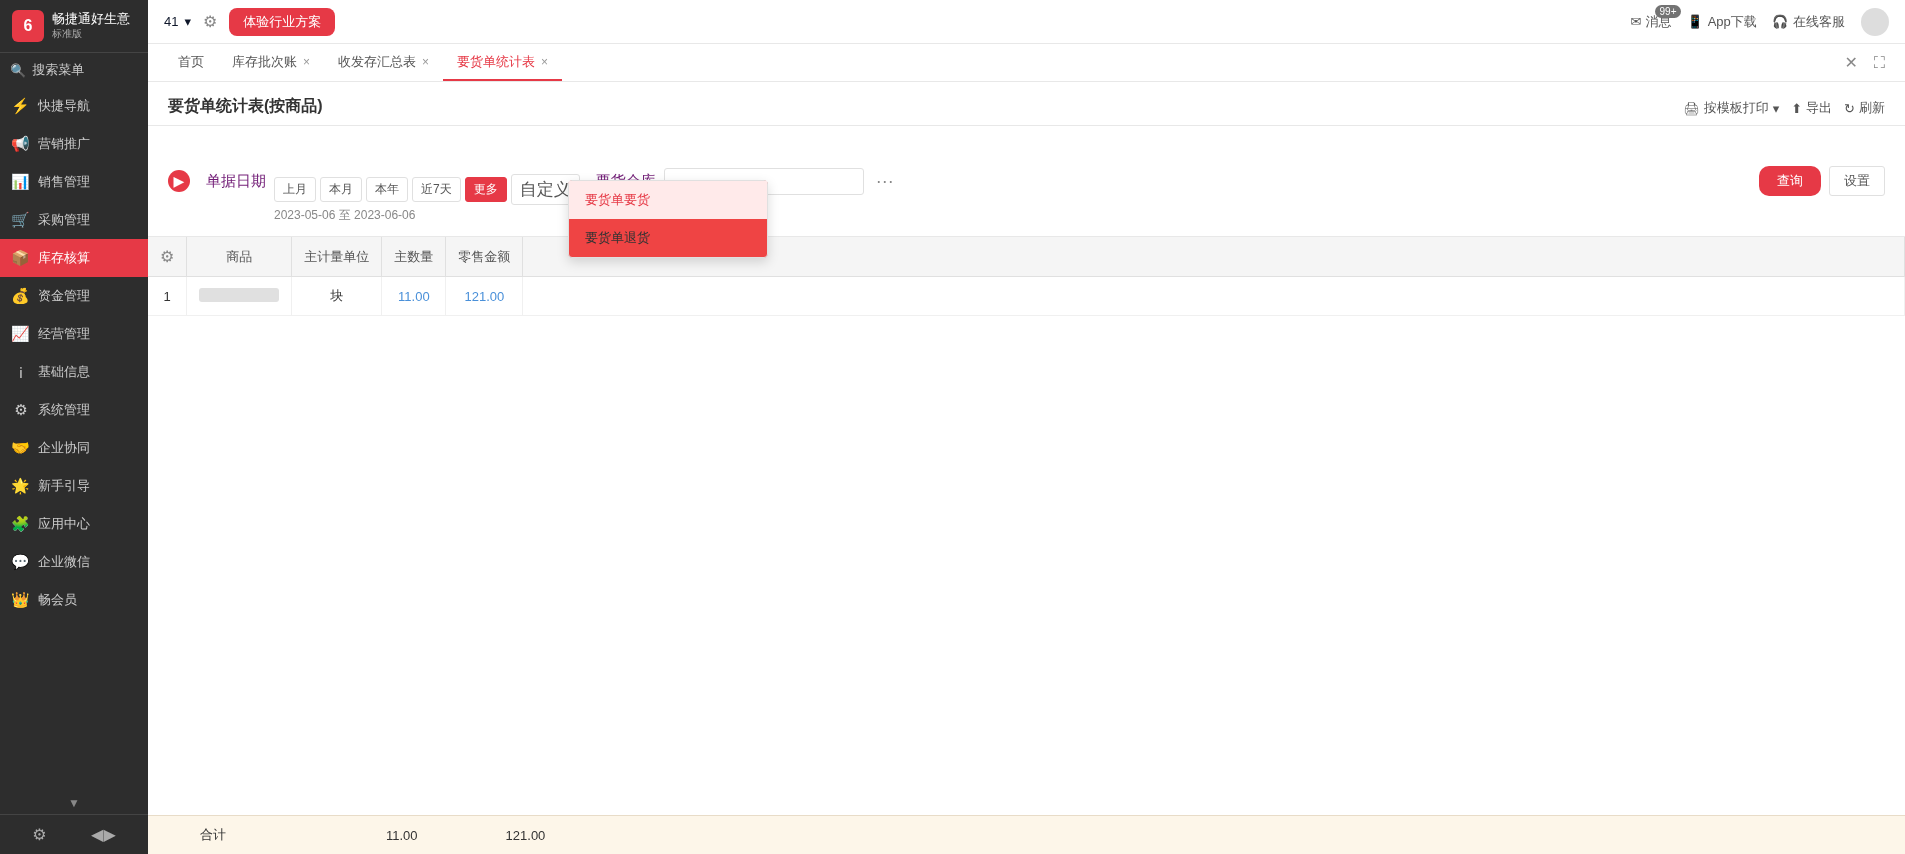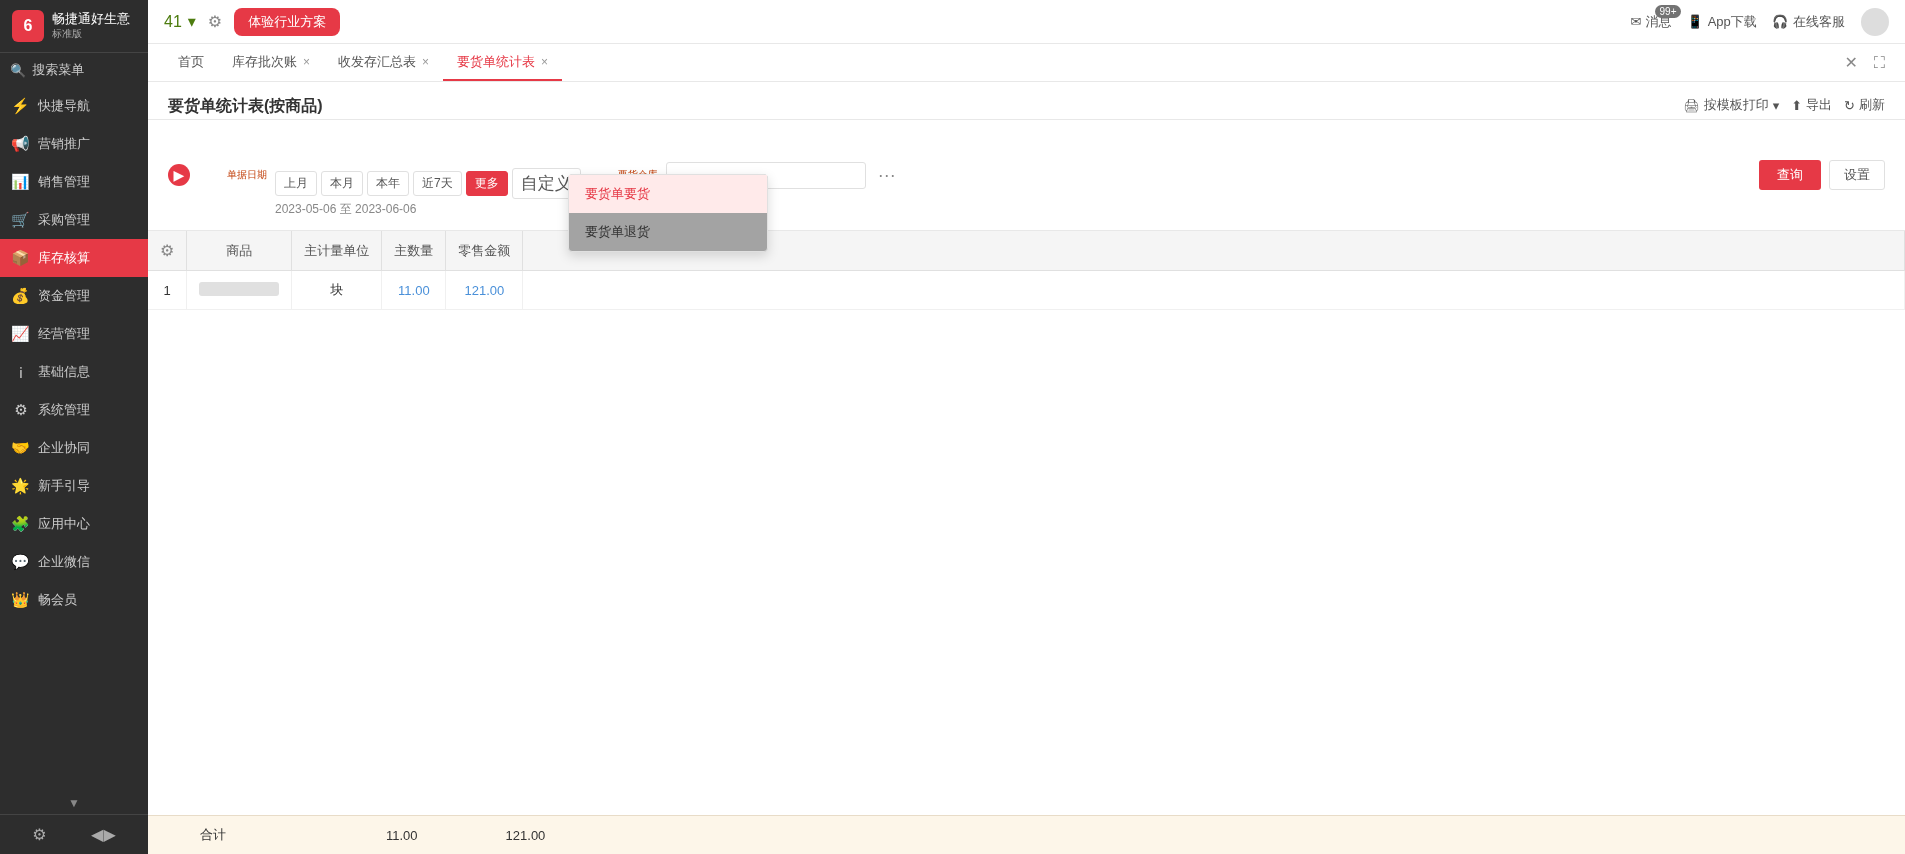--- a/index.html
+++ b/index.html
@@ -120,22 +120,22 @@
     .topbar-left {
       display: flex;
       align-items: center;
       gap: 12px;
       flex: 1;
     }
     .topbar-store {
       display: flex;
       align-items: flex-end;
       gap: 6px;
-      color: #4d7c0f;
-      font-size: 16px;
+      color: #0f172a;
+      font-size: 13px;
       cursor: pointer;
     }
     .topbar-gear {
       cursor: pointer;
       color: #888;
       font-size: 16px;
     }
     .topbar-trial-btn {
       background: #e63946;
       color: #fff;
@@ -231,24 +231,24 @@
       flex: 1;
       background: #f5f5f5;
       overflow-y: auto;
       display: flex;
       flex-direction: column;
     }
 
     
     .page-header {
       background: #fff;
-      padding: 14px 20px 2px;
+      padding: 14px 20px 8px;
       border-bottom: 1px solid #e8e8e8;
       display: flex;
-      align-items: flex-start;
+      align-items: flex-end;
       justify-content: space-between;
       flex-shrink: 0;
     }
     .page-title {
       font-size: 16px;
       font-weight: bold;
       color: #333;
     }
     .page-actions {
       display: flex;
@@ -289,21 +289,21 @@
       font-size: 14px;
       flex-shrink: 0;
     }
 
     .filter-group {
       display: flex;
       align-items: center;
       gap: 8px;
       flex-shrink: 0;
     }
-    .filter-label { color: #c2410c; font-size: 10px; white-space: nowrap; margin-left: 21px; }
+    .filter-label { color: #701a75; font-size: 15px; white-space: nowrap; }
     .date-quick-btns {
       display: flex;
       align-items: center;
       gap: 4px;
       margin-top: 36px;
     }
     .date-quick-btn {
       padding: 3px 8px;
       border: 1px solid #e0e0e0;
       border-radius: 3px;
@@ -376,41 +376,41 @@
     .filter-btns {
       display: flex;
       align-items: center;
       gap: 8px;
       margin-left: auto;
     }
     .btn-query {
       background: #e63946;
       color: #fff;
       border: none;
-      border-radius: 3px;
+      border-radius: 10px;
       padding: 6px 18px;
       font-size: 13px;
       cursor: pointer;
     }
     .btn-settings {
       background: #fff;
       color: #555;
       border: 1px solid #e0e0e0;
       border-radius: 3px;
       padding: 5px 14px;
       font-size: 13px;
       cursor: pointer;
     }
 
     
     .dropdown-menu {
       position: absolute;
       top: 54px;
       left: 420px;
-      background: #a3a3a3;
+      background: #ef4444;
       border: 1px solid #e0e0e0;
       border-radius: 4px;
       box-shadow: 0 4px 12px rgba(0,0,0,0.15);
       z-index: 1000;
       min-width: 200px;
     }
     .dropdown-item {
       padding: 10px 16px;
       cursor: pointer;
       font-size: 13px;

